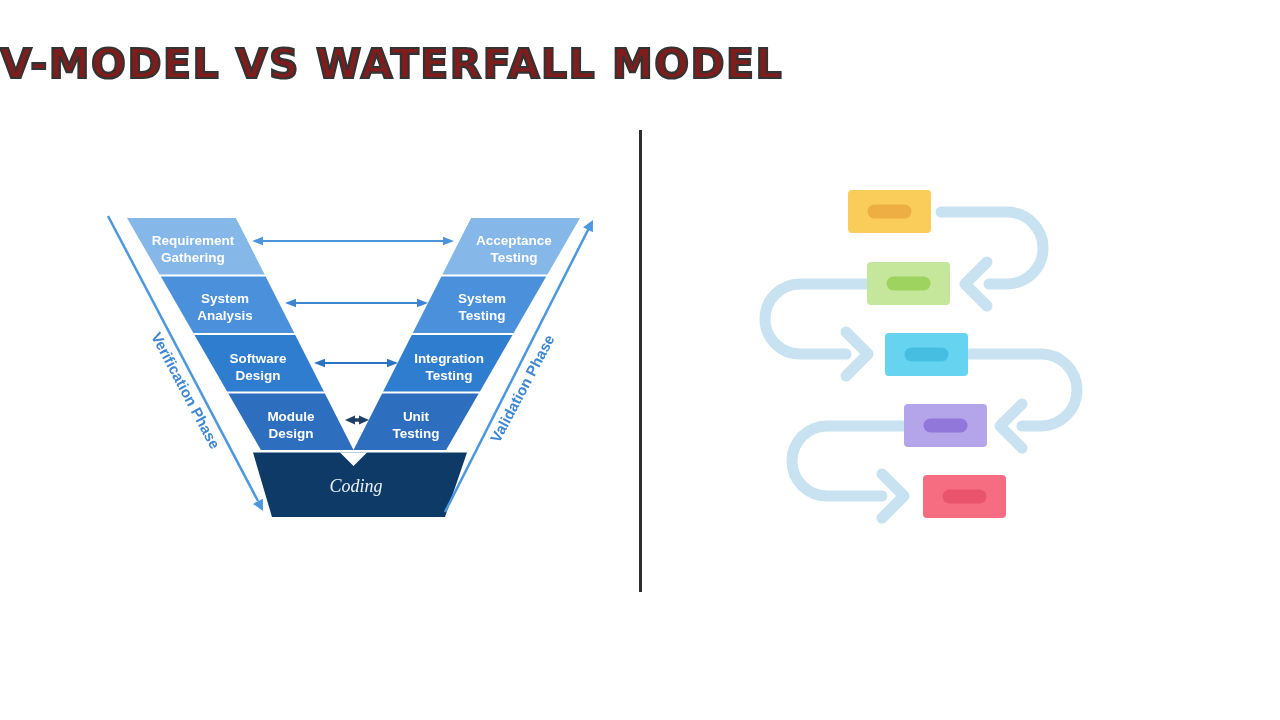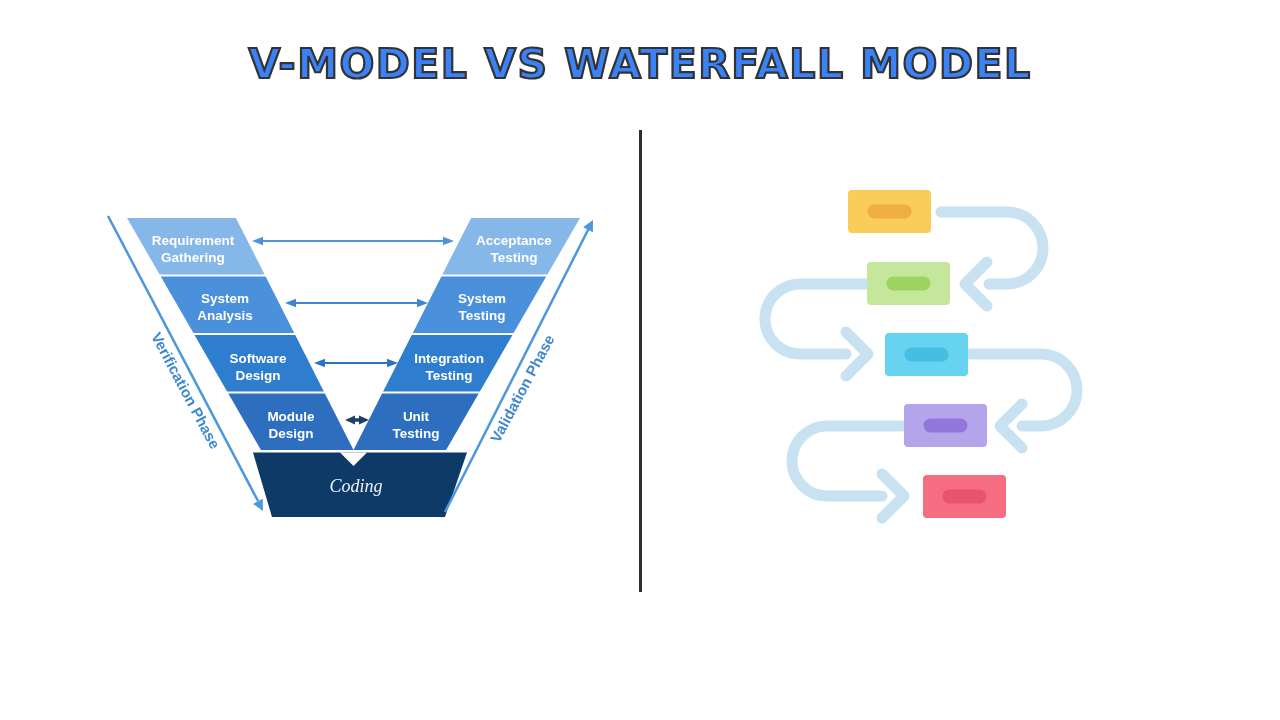--- a/index.html
+++ b/index.html
@@ -1,20 +1,20 @@
 <!DOCTYPE html>
 <html><head>
 <meta charset="utf-8">
 <style>
   html,body{margin:0;padding:0;background:#fff;}
   .page{position:relative;width:1280px;height:720px;background:#ffffff;overflow:hidden;
         font-family:"Liberation Sans",sans-serif;}
-  .title{position:absolute;top:40px;left:0;width:100%;text-align:center;
+  .title{position:absolute;top:40px;left:0;width:100%;text-align:left;
          font-family:"DejaVu Sans",sans-serif;font-weight:900;font-size:41px;
-         letter-spacing:1.5px;color:#3b82f6;-webkit-text-stroke:2.2px #333333;}
+         letter-spacing:1.5px;color:#7f1d1d;-webkit-text-stroke:2.2px #333333;}
   .divider{position:absolute;left:639px;top:130px;width:3px;height:462px;background:#2e2e2e;}
   svg{position:absolute;}
   .vmodel-svg{left:95px;top:195px;width:525px;height:360px;}
   .waterfall-svg{left:745px;top:165px;width:350px;height:370px;}
   .stage-label{font-family:"Liberation Sans",sans-serif;font-size:13.5px;font-weight:bold;
                fill:#ffffff;text-anchor:middle;}
   .coding-label{font-family:"Liberation Serif",serif;font-style:italic;font-size:18px;
                 fill:#eef2f7;text-anchor:middle;}
   .phase-label{font-family:"Liberation Sans",sans-serif;font-size:15px;font-weight:bold;
                text-anchor:middle;}

